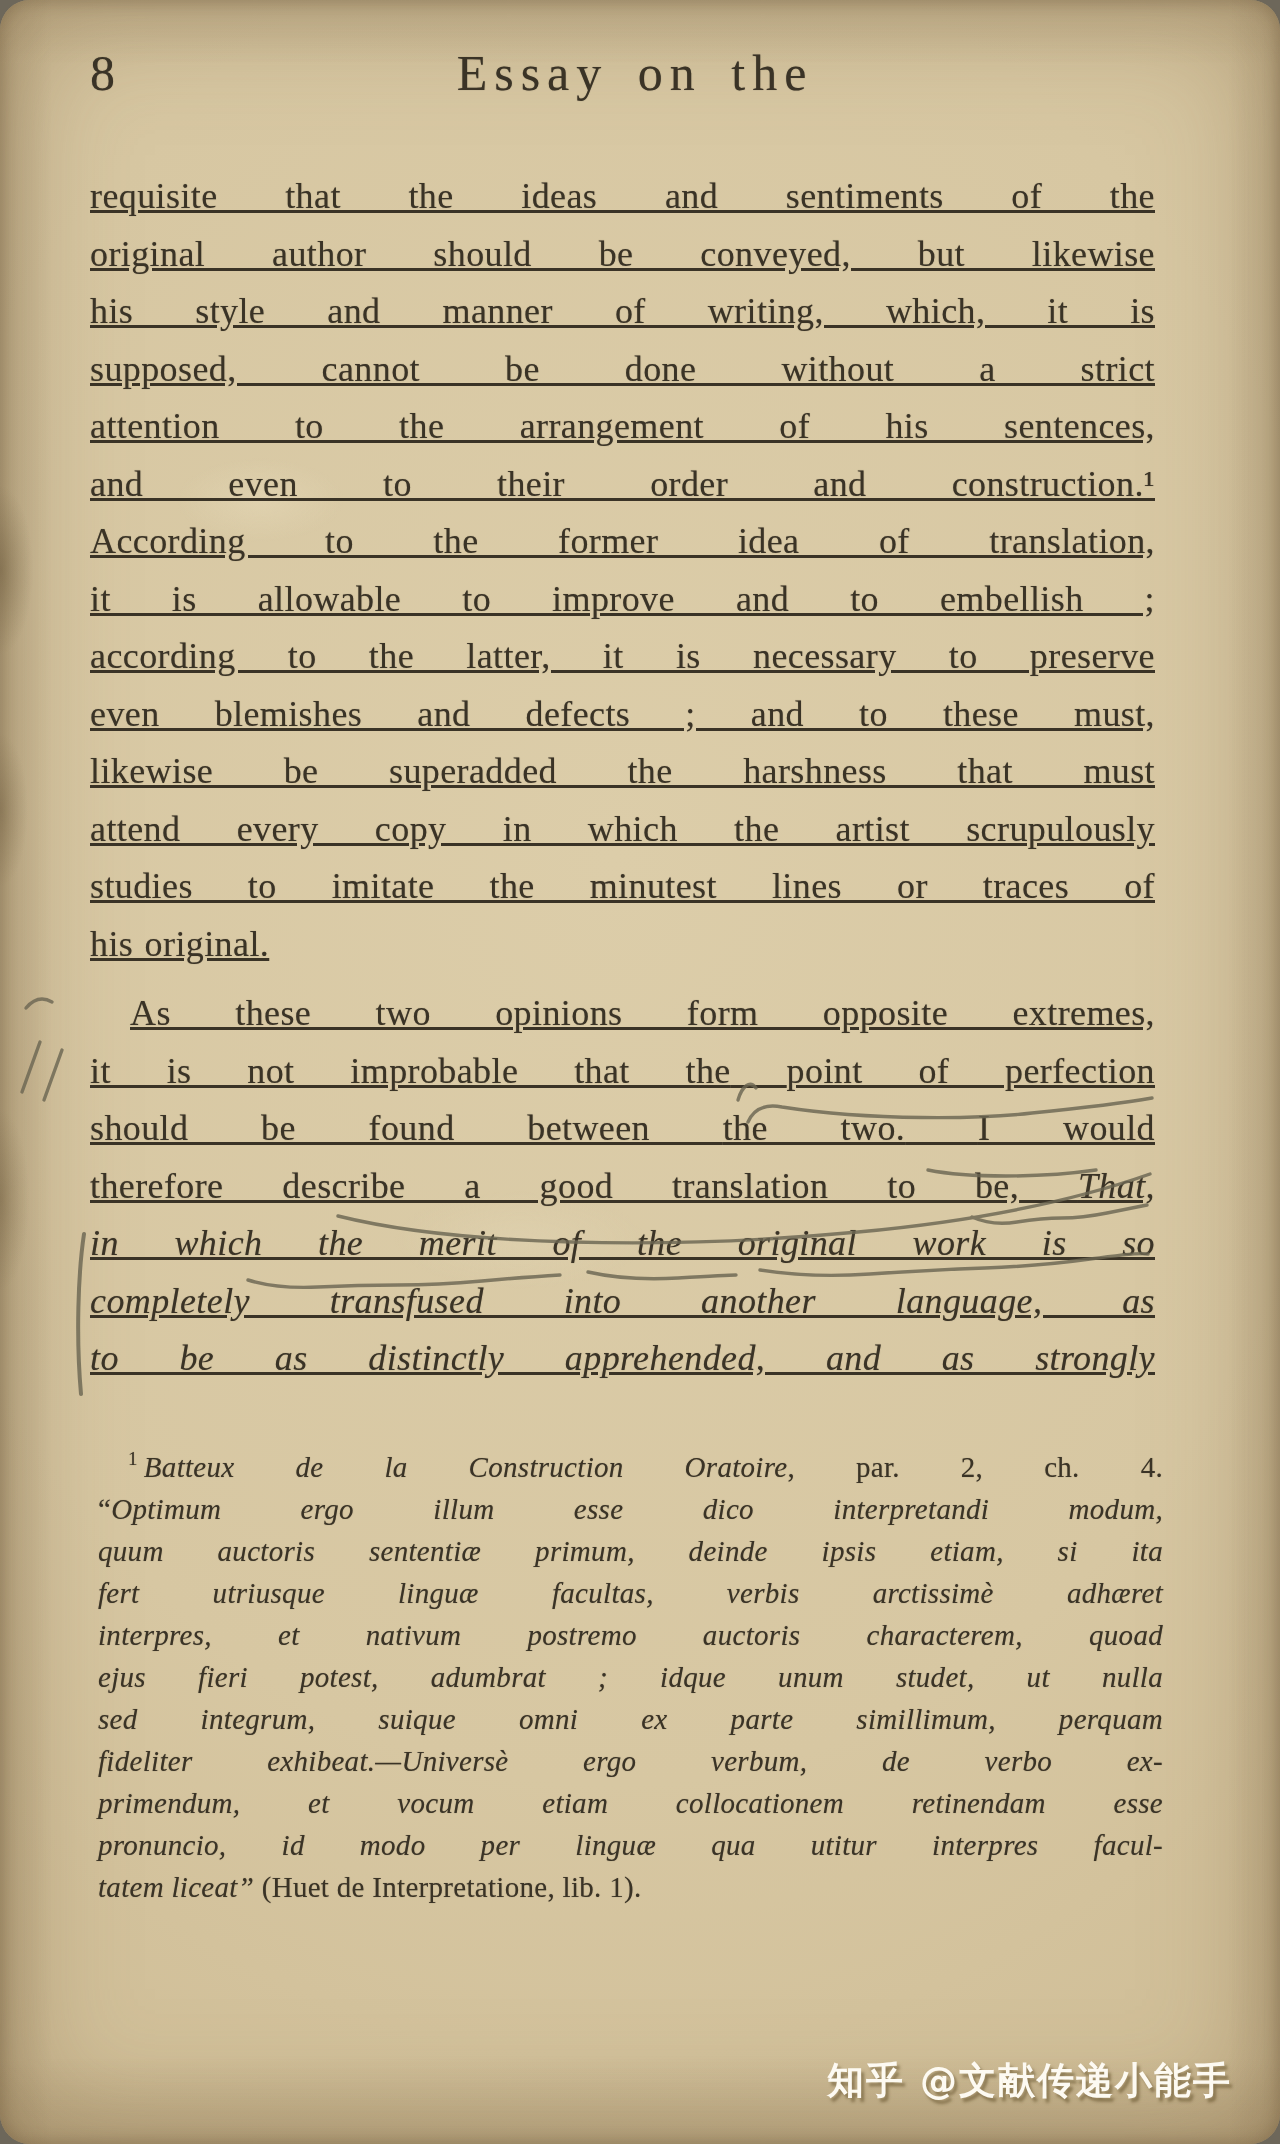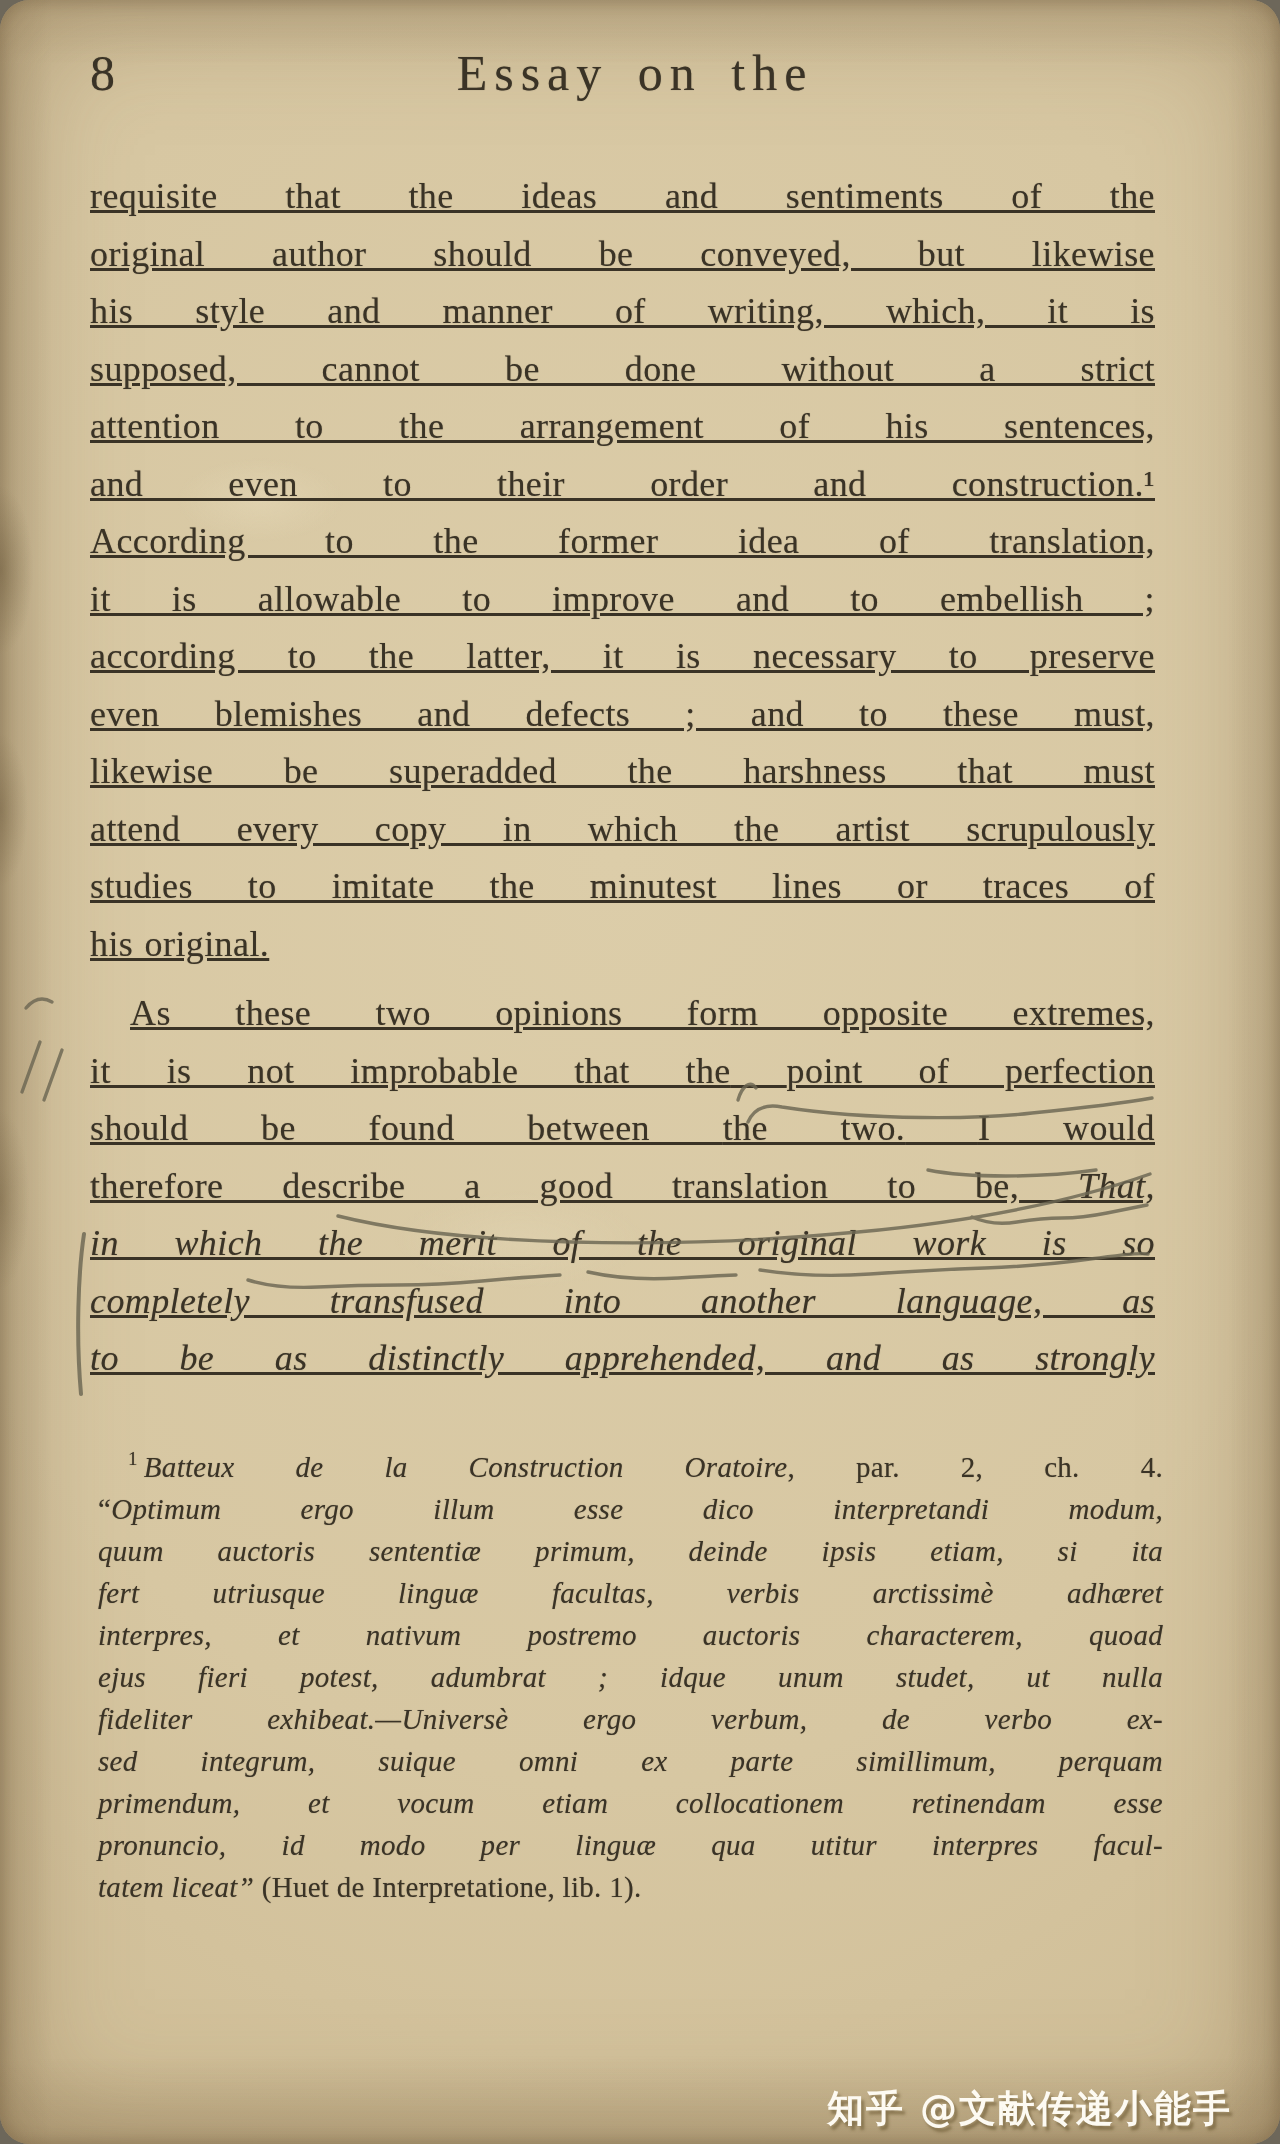--- a/index.html
+++ b/index.html
@@ -64,21 +64,21 @@
   .footnote .line.indent { text-indent: 30px; }
   .fn-sup {
     font-size: 19px; vertical-align: 12px;
     padding-right: 6px;
   }
   .pencil {
     position: absolute; left: 0; top: 0;
     pointer-events: none;
   }
   .watermark {
-    position: absolute; right: 48px; bottom: 10px;
+    position: absolute; right: 48px; bottom: 38px;
     font-family: "DejaVu Sans", "Liberation Sans", sans-serif;
     font-weight: bold;
     font-size: 37px;
     color: #fdfaf2;
     letter-spacing: 2px;
     text-shadow: 3px 4px 3px rgba(96, 78, 40, 0.55);
   }
 </style>
 </head>
 <body>
@@ -118,22 +118,22 @@
     <div class="line em">to be as distinctly apprehended, and as strongly</div>
   </section>
 
   <section class="textblock footnote">
     <div class="line indent"><span class="fn-sup">1</span><span class="em">Batteux de la Construction Oratoire</span><span>, par. 2, ch. 4.</span></div>
     <div class="line"><span>“</span><span class="em">Optimum ergo illum esse dico interpretandi modum,</span></div>
     <div class="line em">quum auctoris sententiæ primum, deinde ipsis etiam, si ita</div>
     <div class="line em">fert utriusque linguæ facultas, verbis arctissimè adhæret</div>
     <div class="line em">interpres, et nativum postremo auctoris characterem, quoad</div>
     <div class="line em">ejus fieri potest, adumbrat ; idque unum studet, ut nulla</div>
+    <div class="line em">sed integrum, suique omni ex parte simillimum, perquam</div>
     <div class="line em">fideliter exhibeat.—Universè ergo verbum, de verbo ex-</div>
-    <div class="line em">sed integrum, suique omni ex parte simillimum, perquam</div>
     <div class="line em">primendum, et vocum etiam collocationem retinendam esse</div>
     <div class="line em">pronuncio, id modo per linguæ qua utitur interpres facul-</div>
     <div class="line lastline"><span class="em">tatem liceat”</span><span> (Huet de Interpretatione, lib. 1).</span></div>
   </section>
 
   <svg class="pencil" width="1280" height="2144" viewBox="0 0 1280 2144">
     <g fill="none" stroke="#6c6753" stroke-width="3.4" stroke-linecap="round" opacity="0.82">
 
       <path d="M26,1008 q12,-14 26,-6"></path>
       <path d="M40,1042 l-18,50"></path>

